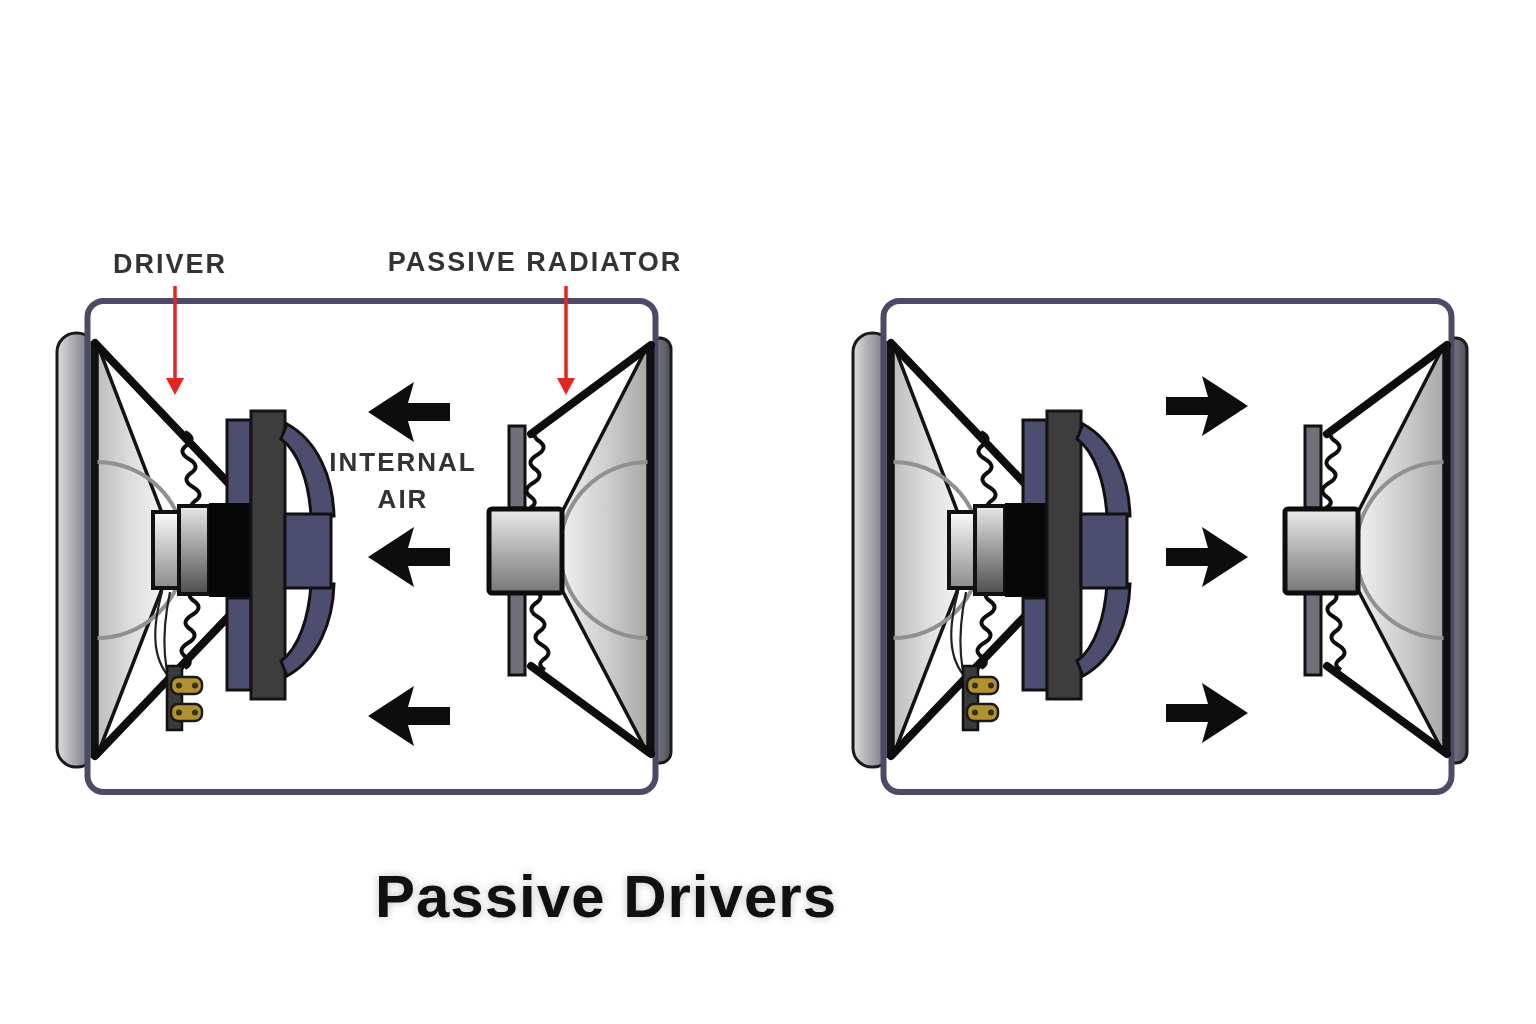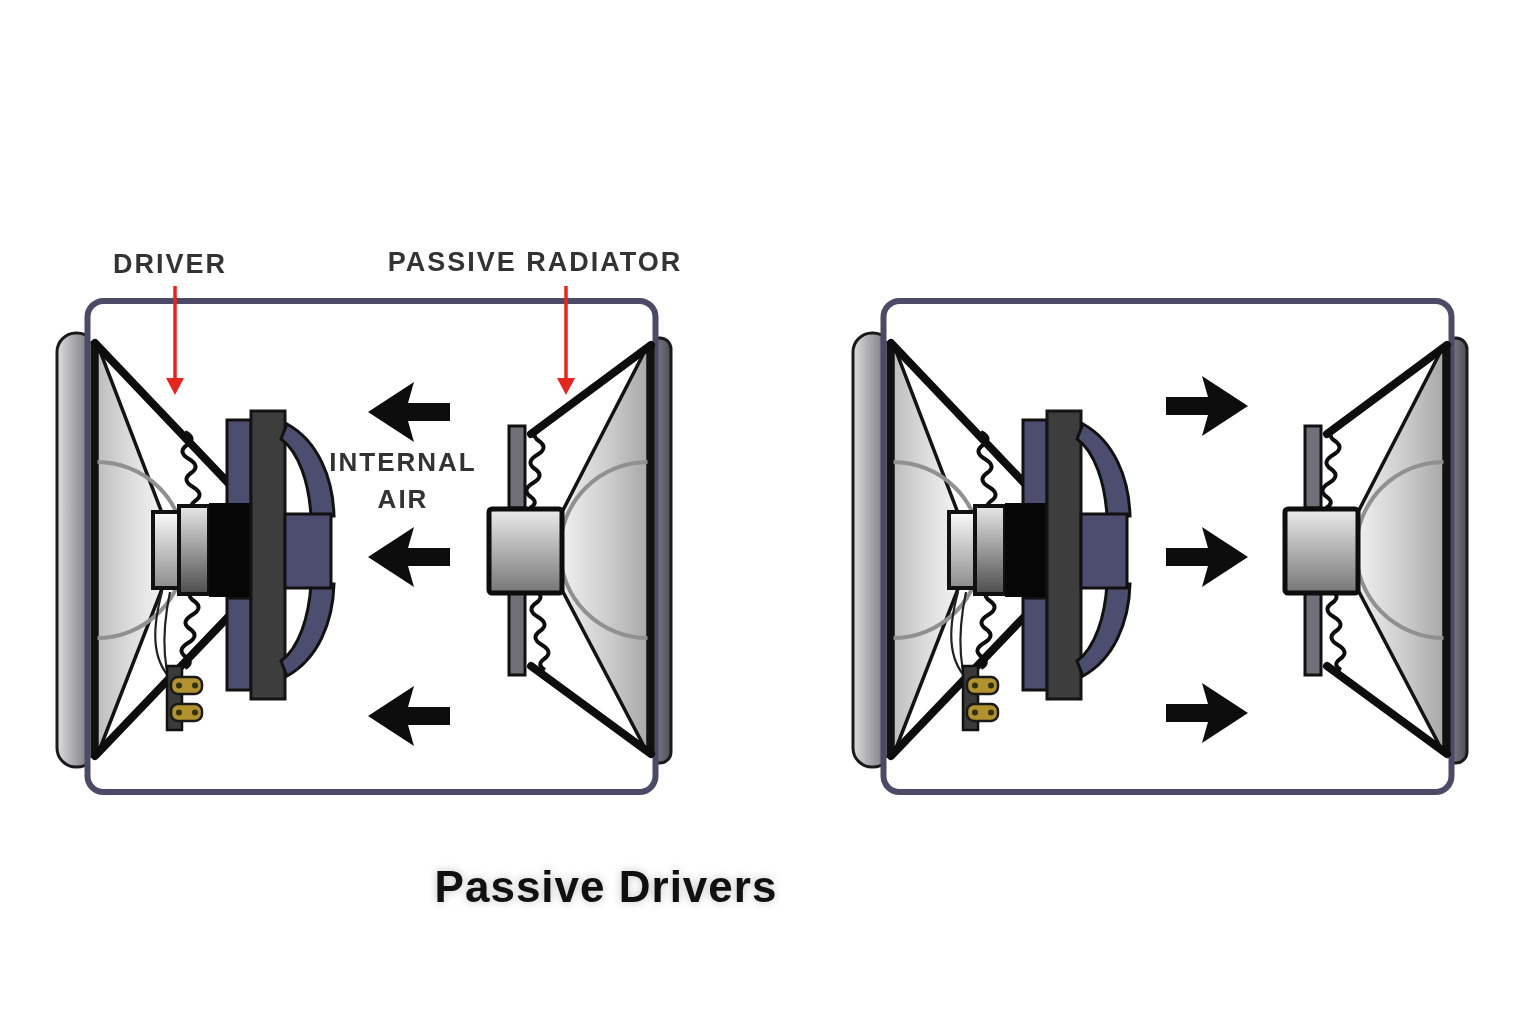--- a/index.html
+++ b/index.html
@@ -36,21 +36,21 @@
     text-anchor:middle;font-weight:600;
   }
   .internal-air{
     font-family:"Liberation Sans", sans-serif;
     font-size:26px;letter-spacing:2px;fill:var(--label-text);
     text-anchor:middle;font-weight:600;
   }
   .title{
     position:absolute;left:0;top:862px;width:1212px;
     text-align:center;
-    font-size:44px;font-weight:bold;color:var(--title-text);
+    font-size:60px;font-weight:bold;color:var(--title-text);
     text-shadow:0 0 8px rgba(40,40,40,0.28);
     letter-spacing:1px;
   }
 </style>
 </head>
 <body>
 
 <div class="stage">
 
   <svg width="1536" height="1024" viewBox="0 0 1536 1024">

